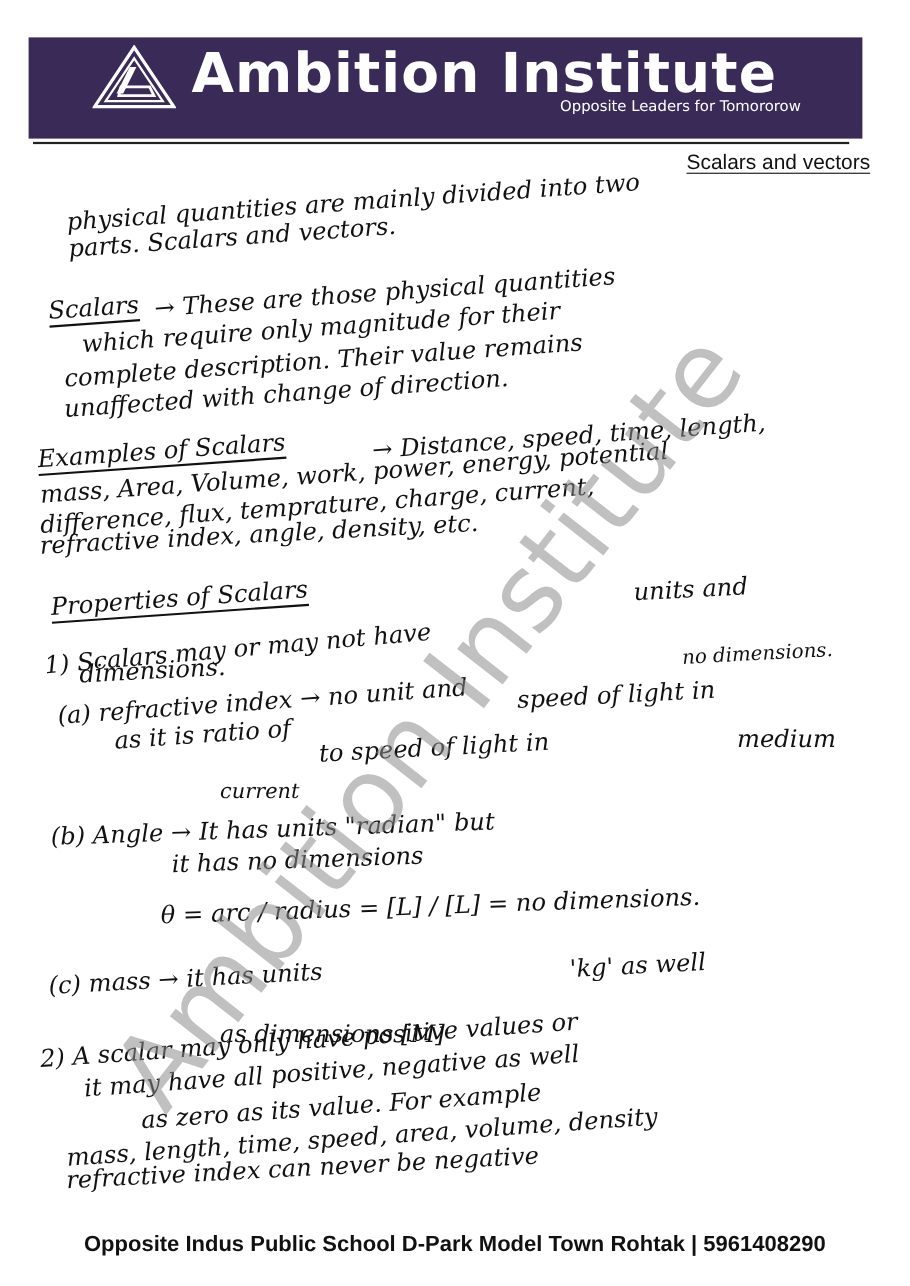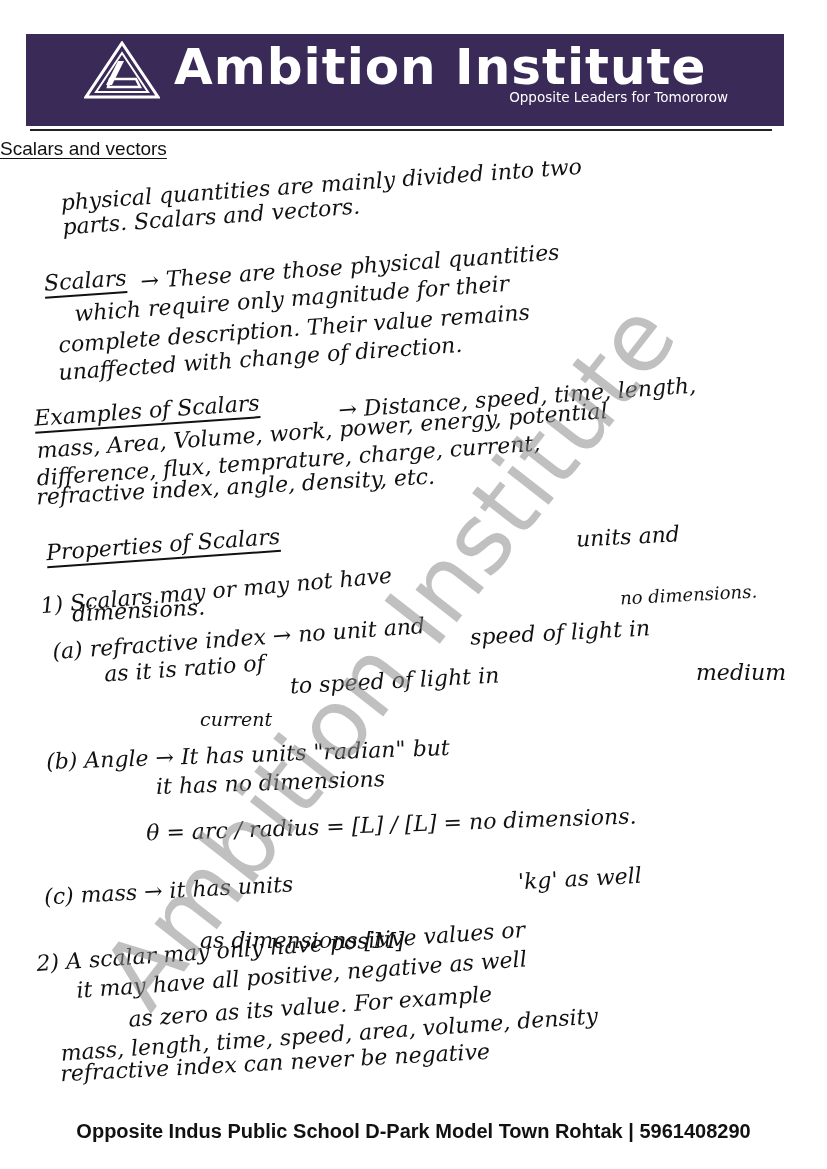--- a/index.html
+++ b/index.html
@@ -3,21 +3,21 @@
 <meta charset="utf-8">
 <style>
   html, body { margin: 0; padding: 0; background: #ffffff; }
   body { width: 827px; height: 1169px; position: relative; overflow: hidden; font-family: "Liberation Sans", sans-serif; }
   .header { position: absolute; left: 26px; top: 34px; width: 758px; height: 92px; background: #3a2a58; }
   .logo { position: absolute; left: 58px; top: 7px; width: 76px; height: 58px; }
   .brand-title { position: absolute; left: 148px; top: 0px; font-family: "DejaVu Sans", sans-serif; font-weight: bold; font-size: 50px; color: #ffffff; letter-spacing: 1px; line-height: 66px; }
   .tagline { position: absolute; right: 56px; top: 55px; font-family: "DejaVu Sans", sans-serif; font-size: 13.5px; color: #ffffff; }
   .exams { position: absolute; right: 56px; top: 71px; font-family: "DejaVu Sans", sans-serif; font-weight: bold; font-size: 16px; color: #fff200; letter-spacing: 0.3px; }
   .header-rule { position: absolute; left: 30px; top: 129px; width: 742px; height: 2px; background: #222; }
-  .doc-title { position: absolute; left: 0; width: 791px; top: 138px; text-align: left; font-family: "Liberation Sans", sans-serif; font-size: 19px; color: #111; }
+  .doc-title { position: absolute; left: 0; width: 791px; top: 138px; text-align: right; font-family: "Liberation Sans", sans-serif; font-size: 19px; color: #111; }
   .doc-title span { text-decoration: underline; text-underline-offset: 3px; }
   .notes { position: absolute; left: 0; top: 0; width: 827px; height: 1169px; }
   .line { position: absolute; font-family: "DejaVu Serif", serif; font-style: italic; color: #111; font-size: 22px; white-space: nowrap; }
   .ul { text-decoration: underline; text-underline-offset: 6px; text-decoration-thickness: 2px; }
   .watermark { position: absolute; left: 60px; top: 560px; font-family: "DejaVu Sans", sans-serif; font-size: 96px; color: rgba(140,140,140,0.55); transform: rotate(-52deg); transform-origin: left top; white-space: nowrap; pointer-events: none; }
   .footer { position: absolute; left: 0; width: 827px; top: 1120px; text-align: center; font-family: "Liberation Sans", sans-serif; font-weight: bold; font-size: 20px; color: #111; }
 </style>
 </head>
 <body>
 
@@ -53,21 +53,21 @@
 
   <div class="line ul" style="left:46px;top:532px;transform:rotate(-4deg);">Properties of Scalars</div>
   <div class="line" style="left:576px;top:524px;transform:rotate(-3deg);">units and</div>
   <div class="line" style="left:40px;top:578px;transform:rotate(-5deg);">1) Scalars may or may not have</div>
   <div class="line" style="left:72px;top:598px;transform:rotate(-3deg);">dimensions.</div>
   <div class="line" style="left:620px;top:584px;font-size:18px;transform:rotate(-3deg);">no dimensions.</div>
   <div class="line" style="left:52px;top:626px;transform:rotate(-4deg);">(a) refractive index → no unit and</div>
   <div class="line" style="left:470px;top:620px;transform:rotate(-3deg);">speed of light in</div>
   <div class="line" style="left:104px;top:656px;transform:rotate(-4deg);">as it is ratio of</div>
   <div class="line" style="left:290px;top:668px;transform:rotate(-3deg);">to speed of light in</div>
-  <div class="line" style="left:696px;top:660px;">medium</div>
+  <div class="line" style="left:670px;top:660px;">medium</div>
 
   <div class="line" style="left:200px;top:708px;font-size:19px;">current</div>
   <div class="line" style="left:46px;top:742px;transform:rotate(-2deg);">(b) Angle → It has units "radian" but</div>
   <div class="line" style="left:156px;top:770px;transform:rotate(-2deg);">it has no dimensions</div>
   <div class="line" style="left:146px;top:812px;transform:rotate(-2deg);">θ = arc / radius = [L] / [L] = no dimensions.</div>
   <div class="line" style="left:518px;top:866px;transform:rotate(-3deg);">'kg' as well</div>
   <div class="line" style="left:44px;top:878px;transform:rotate(-3deg);">(c) mass → it has units</div>
   <div class="line" style="left:200px;top:928px;">as dimensions [M]</div>
 
   <div class="line" style="left:36px;top:934px;transform:rotate(-4deg);">2) A scalar may only have positive values or</div>

